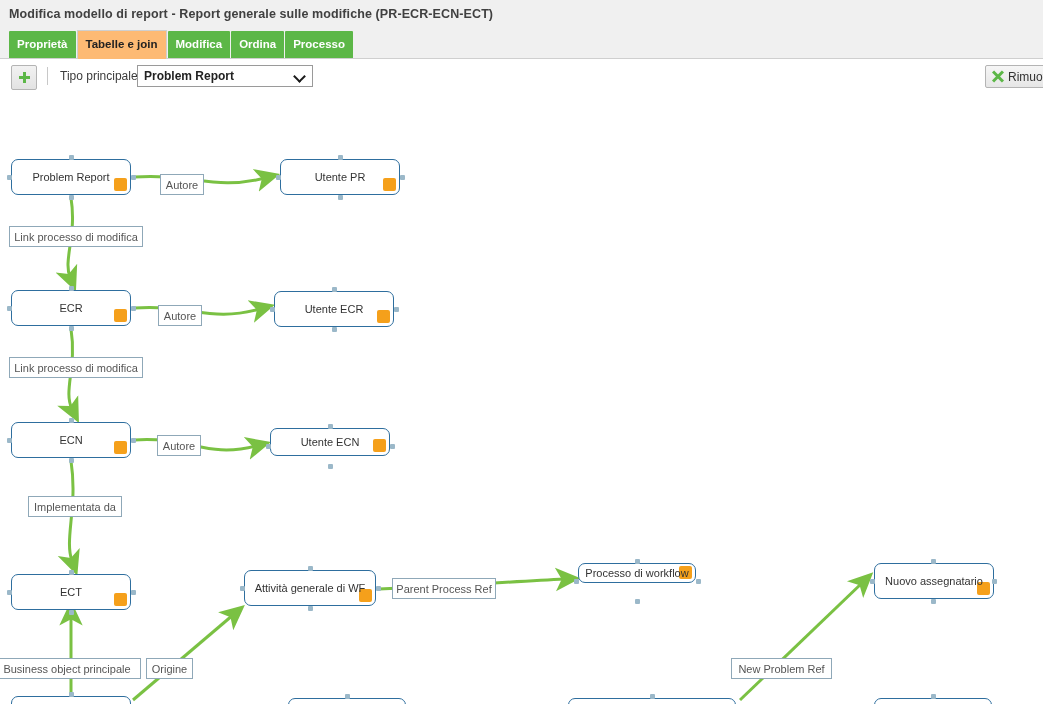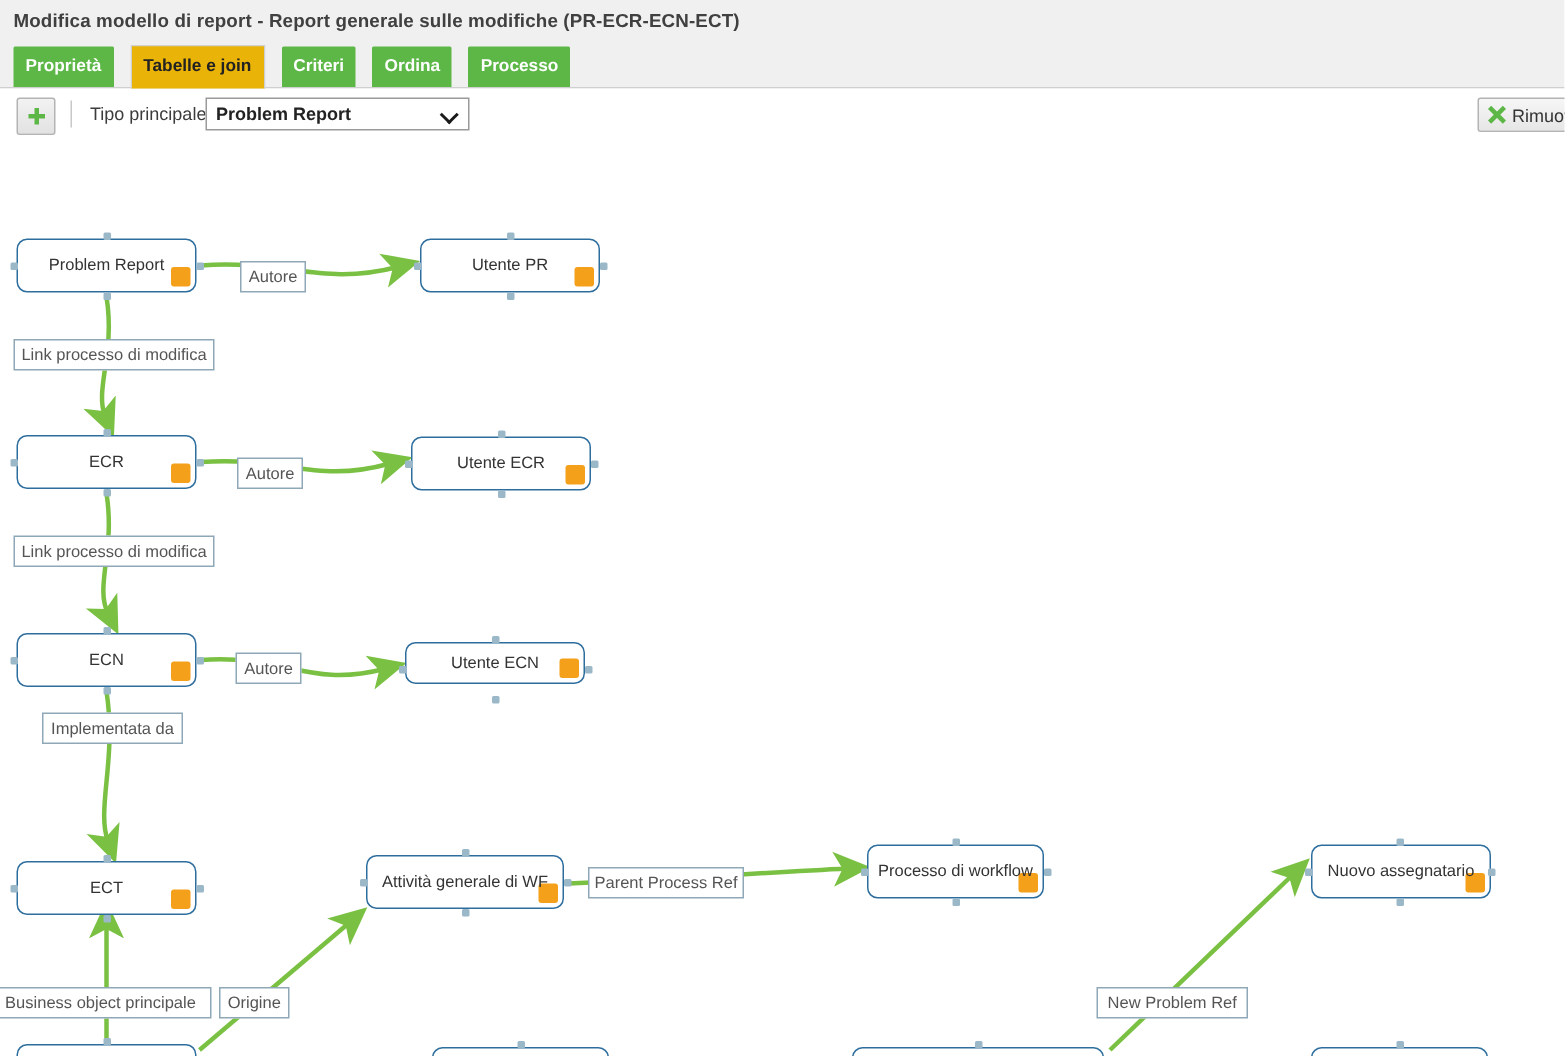--- a/index.html
+++ b/index.html
@@ -29,27 +29,27 @@
     border-bottom:1px solid #cfcfcf;
     box-sizing:border-box;
   }
   .tabs{position:absolute;left:9px;bottom:0;display:flex;align-items:flex-end;}
   .tab{
     background:#5cb747;color:#ffffff;
     font-size:11.5px;font-weight:bold;
     padding:4px 8px 4px 8px;
     height:19px;box-sizing:content-box;
     line-height:19px;
-    margin-right:11px;
+    margin-right:1px;
     white-space:nowrap;
     cursor:pointer;
     border-top-left-radius:1px;border-top-right-radius:1px;
   }
   .tab.active{
-    background:#eab308;color:#222222;
+    background:#fdba74;color:#222222;
     border-left:1px solid #cfcfcf;
     border-right:1px solid #cfcfcf;
     border-top:1px solid #cfcfcf;
     padding:4px 8px 5px 8px;
     margin-bottom:-1px;
     position:relative;z-index:3;
   }
 
   
   .panel{
@@ -158,21 +158,21 @@
 <div id="app">
 
   <div class="titlebar">
     <div class="title">Modifica modello di report - Report generale sulle modifiche (PR-ECR-ECN-ECT)</div>
   </div>
 
   <div class="tabstrip">
     <div class="tabs" id="tabs-host">
         <div class="tab">Proprietà</div>
         <div class="tab active">Tabelle e join</div>
-        <div class="tab">Criteri</div>
+        <div class="tab">Modifica</div>
         <div class="tab">Ordina</div>
         <div class="tab">Processo</div>
       </div>
   </div>
 
   <div class="panel">
 
     <div class="toolbar">
       <div class="addbtn">
         <span class="plus"></span>
@@ -287,21 +287,21 @@
           <div class="node" style="left: 244px; top: 475px; width: 132px; height: 36px;">
             <span class="nlabel">Attività generale di WF</span>
             <span class="sq"></span>
           </div>
           <span class="port" style="left: 376px; top: 491px;"></span>
           <span class="port" style="left: 240px; top: 491px;"></span>
           <span class="port" style="left: 308px; top: 471px;"></span>
           <span class="port" style="left: 308px; top: 511px;"></span>
           <div class="node" style="left: 288px; top: 603px; width: 118px; height: 36px;"></div>
           <span class="port" style="left: 345px; top: 599px;"></span>
-          <div class="node" style="left: 578px; top: 468px; width: 118px; height: 36px;">
+          <div class="node" style="left: 578px; top: 468px; width: 118px; height: 20px;">
             <span class="nlabel">Processo di workflow</span>
             <span class="sq"></span>
           </div>
           <span class="port" style="left: 696px; top: 484px;"></span>
           <span class="port" style="left: 574px; top: 484px;"></span>
           <span class="port" style="left: 635px; top: 464px;"></span>
           <span class="port" style="left: 635px; top: 504px;"></span>
           <div class="node" style="left: 568px; top: 603px; width: 168px; height: 36px;"></div>
           <span class="port" style="left: 650px; top: 599px;"></span>
           <div class="node" style="left: 874px; top: 468px; width: 120px; height: 36px;">
@@ -314,21 +314,21 @@
           <span class="port" style="left: 931px; top: 504px;"></span>
           <div class="node" style="left: 874px; top: 603px; width: 118px; height: 36px;"></div>
           <span class="port" style="left: 931px; top: 599px;"></span>
         </div>
       <div id="elabels-host">
           <div class="elabel" style="left: 160px; top: 79px; width: 44px;">Autore</div>
           <div class="elabel" style="left: 9px; top: 131px; width: 134px;">Link processo di modifica</div>
           <div class="elabel" style="left: 158px; top: 210px; width: 44px;">Autore</div>
           <div class="elabel" style="left: 9px; top: 262px; width: 134px;">Link processo di modifica</div>
           <div class="elabel" style="left: 157px; top: 340px; width: 44px;">Autore</div>
-          <div class="elabel" style="left: 28px; top: 380px; width: 94px;">Implementata da</div>
+          <div class="elabel" style="left: 28px; top: 401px; width: 94px;">Implementata da</div>
           <div class="elabel" style="left: -7px; top: 563px; width: 148px;">Business object principale</div>
           <div class="elabel" style="left: 146px; top: 563px; width: 47px;">Origine</div>
           <div class="elabel" style="left: 392px; top: 483px; width: 104px;">Parent Process Ref</div>
           <div class="elabel" style="left: 731px; top: 563px; width: 101px;">New Problem Ref</div>
         </div>
     </div>
 
   </div>
 </div>
 

